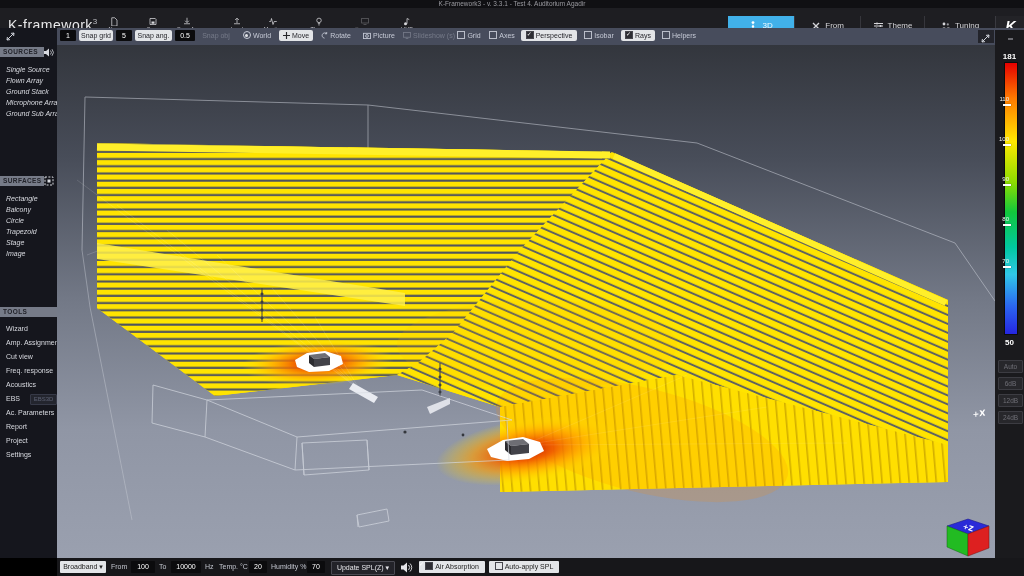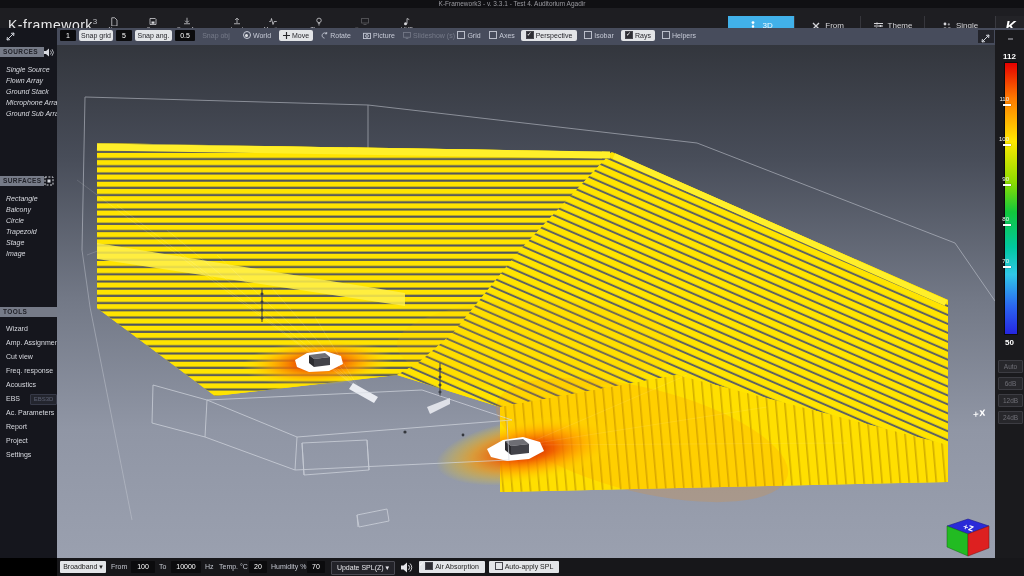--- a/index.html
+++ b/index.html
@@ -163,21 +163,21 @@
           <circle cx="2.5" cy="6.5" r="1" fill="#d6d6da"></circle>
         </svg>
       <span>Theme</span></div>
     <div class="abs tab" style="left:924px;width:70px">
       <svg width="9" height="8" viewBox="0 0 9 8">
           <circle cx="3" cy="2" r="1.4" fill="#d6d6da"></circle>
           <path d="M.8 7c0-2 4.4-2 4.4 0z" fill="#d6d6da"></path>
           <circle cx="6.8" cy="2.4" r="1.1" fill="#9a9aa0"></circle>
           <path d="M5.6 6.4c.3-1.6 3.2-1.6 3.4 0z" fill="#9a9aa0"></path>
         </svg>
-      <span>Single</span></div>
+      <span>Tuning</span></div>
     <div class="abs" id="kbadge">K</div>
   </div>
 
   <div class="abs" id="sidebarTopStrip">
     <svg class="abs" style="left:5px;top:3px" width="11" height="11" viewBox="0 0 11 11">
         <path d="M2 9L9 2M2 9l.4-3M2 9l3-.4M9 2l-3 .4M9 2l-.4 3" stroke="#cfd2da" fill="none"></path>
       </svg>
   </div>
   <div class="abs" id="toolbar2">
     <div class="abs valchip" style="left:3px;width:16px">1</div>
@@ -365,21 +365,21 @@
   </div>
 
   <div class="abs" id="expandTR">
     <svg style="margin:1px 0 0 2px" width="11" height="11" viewBox="0 0 11 11">
         <path d="M2 9L9 2M2 9l.4-3M2 9l3-.4M9 2l-3 .4M9 2l-.4 3" stroke="#cfd2da" fill="none"></path>
       </svg>
   </div>
 
   <div class="abs" id="cbarpanel">
     <div class="abs" style="left:13px;top:8px;width:5px;height:2px;background:#6a6a70"></div>
-    <div class="abs cmax">112</div>
+    <div class="abs cmax">181</div>
     <div class="abs" id="cbarGrad"></div>
     <div class="abs ctick" style="top:66px">110</div>
       <div class="abs ctickline" style="top:74px"></div>
     <div class="abs ctick" style="top:106px">100</div>
       <div class="abs ctickline" style="top:114px"></div>
     <div class="abs ctick" style="top:146px">90</div>
       <div class="abs ctickline" style="top:154px"></div>
     <div class="abs ctick" style="top:186px">80</div>
       <div class="abs ctickline" style="top:194px"></div>
     <div class="abs ctick" style="top:228px">70</div>

